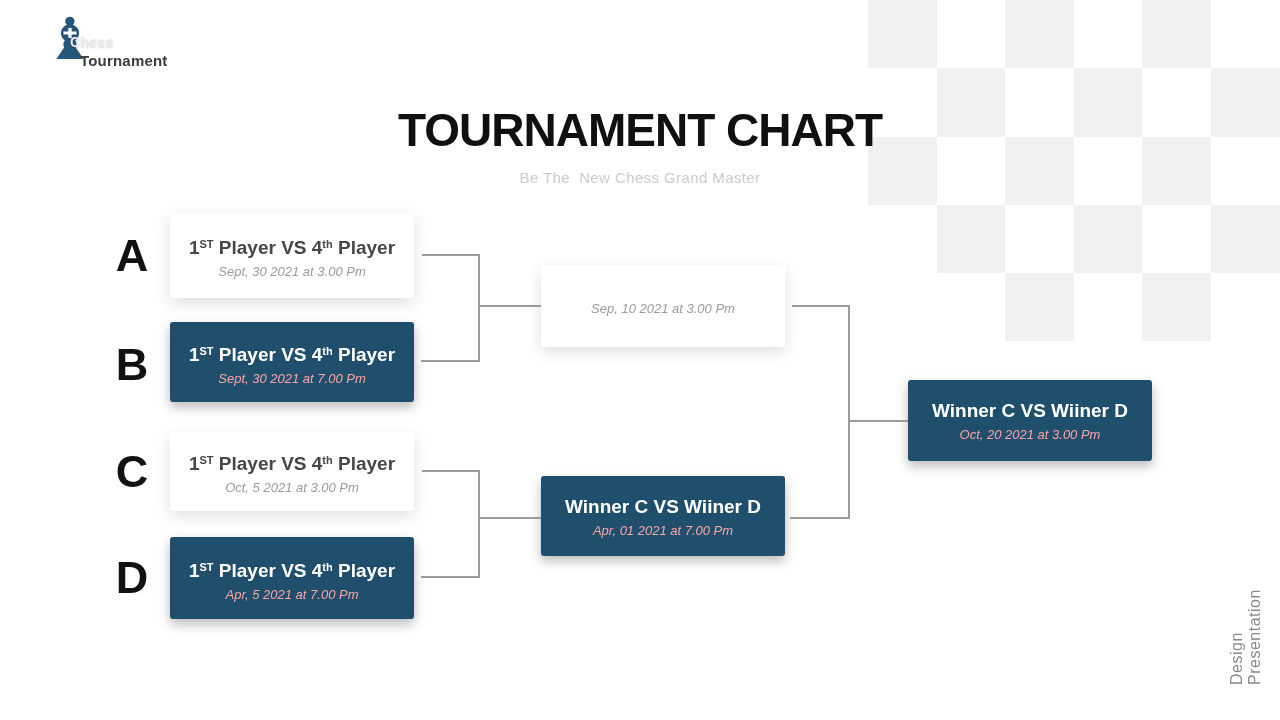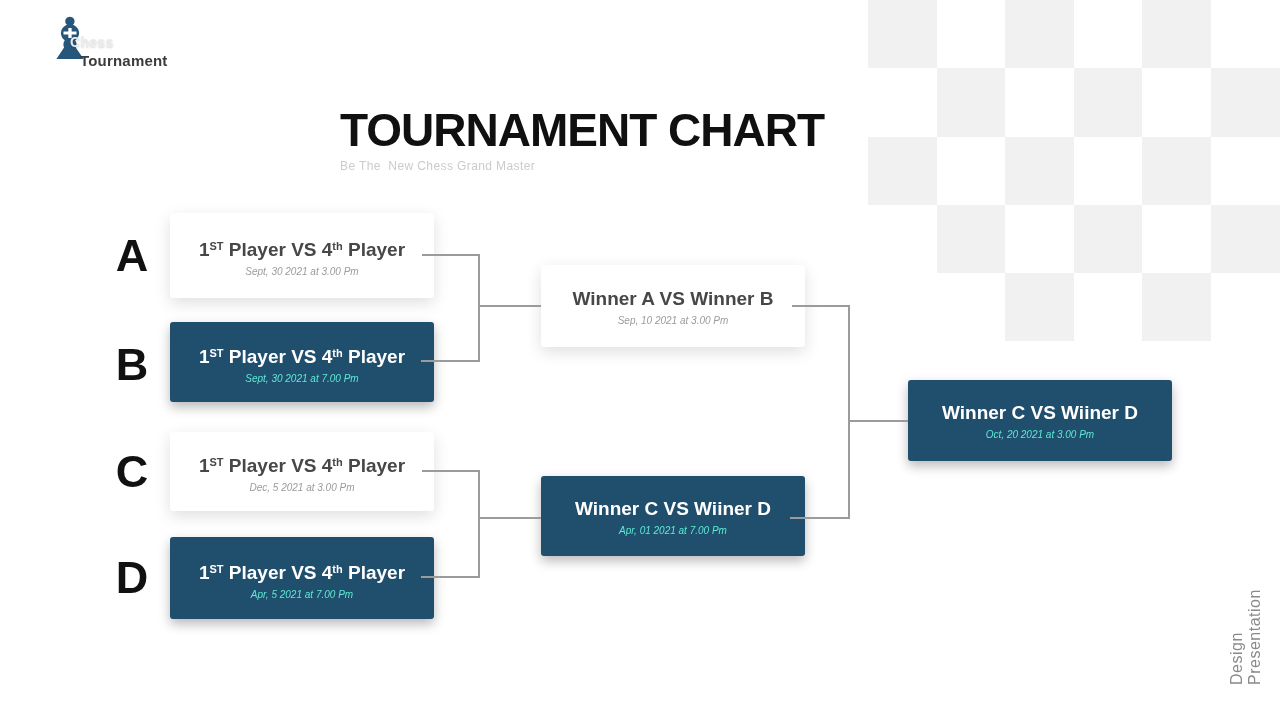--- a/index.html
+++ b/index.html
@@ -42,73 +42,73 @@
     letter-spacing: 0.3px;
   }
   .logo .tournament {
     position: absolute; left: 36px; top: 38px;
     font-size: 15px; font-weight: bold;
     color: #3B3B3B;
     letter-spacing: 0.2px;
   }
 
   
-  .heading { position: absolute; left: 340px; top: 0; width: 600px; text-align: left; }
+  .heading { position: absolute; left: 340px; top: 0; width: 600px; text-align: center; }
   .title {
     margin-top: 103px;
     font-size: 46px; font-weight: bold;
     letter-spacing: -1px;
     color: #101010;
   }
   .subtitle {
-    margin-top: 2px;
-    font-size: 12px;
+    margin-top: 12px;
+    font-size: 15px;
     color: #CBCBCB;
     letter-spacing: 0.4px;
     white-space: pre;
   }
 
   
   .bracket-letter {
     position: absolute;
     left: 104px; width: 56px;
     text-align: center;
     font-size: 45px; font-weight: bold;
     color: #111111;
   }
 
   
   .card {
     position: absolute;
-    width: 264px;
+    width: 244px;
     display: flex; flex-direction: column;
     align-items: center; justify-content: center;
     text-align: center;
     border-radius: 3px;
   }
   .card.light {
     background: #ffffff;
     box-shadow: 0 5px 16px rgba(0,0,0,0.13);
   }
   .card.dark {
     background: #204E6D;
     box-shadow: 0 5px 12px rgba(0,0,0,0.28);
   }
   .card .match-title {
     font-size: 19px; font-weight: bold;
     line-height: 24px;
   }
   .card.light .match-title { color: #474747; }
   .card.dark .match-title { color: #FFFFFF; }
   .card .match-date {
-    font-size: 10px; font-style: italic;
+    font-size: 13px; font-style: italic;
     margin-top: 4px;
   }
   .card.light .match-date { color: #9B9B9B; }
-  .card.dark .match-date { color: #5eead4; }
+  .card.dark .match-date { color: #fca5a5; }
   .sup {
     font-size: 11px;
     vertical-align: 6px;
     font-weight: bold;
   }
 
   
   .h-line, .v-line { position: absolute; background: #9B9B9B; }
   .h-line { height: 2px; }
   .v-line { width: 2px; }
@@ -168,30 +168,29 @@
     <div class="match-date">Sept, 30 2021 at 3.00 Pm</div>
   </div>
 
   <div class="card dark" style="left:170px; top:322px; height:80px;">
     <div class="match-title"><span>1</span><span class="sup">ST</span><span> Player VS 4</span><span class="sup">th</span><span> Player</span></div>
     <div class="match-date">Sept, 30 2021 at 7.00 Pm</div>
   </div>
 
   <div class="card light" style="left:170px; top:432px; height:79px;">
     <div class="match-title"><span>1</span><span class="sup">ST</span><span> Player VS 4</span><span class="sup">th</span><span> Player</span></div>
-    <div class="match-date">Dec, 5 2021 at 3.00 Pm</div>
+    <div class="match-date">Oct, 5 2021 at 3.00 Pm</div>
   </div>
 
   <div class="card dark" style="left:170px; top:537px; height:82px;">
     <div class="match-title"><span>1</span><span class="sup">ST</span><span> Player VS 4</span><span class="sup">th</span><span> Player</span></div>
     <div class="match-date">Apr, 5 2021 at 7.00 Pm</div>
   </div>
 
   <div class="card light" style="left:541px; top:265px; height:82px;">
-    <div class="match-title">Winner A VS Winner B</div>
     <div class="match-date">Sep, 10 2021 at 3.00 Pm</div>
   </div>
 
   <div class="card dark" style="left:541px; top:476px; height:80px;">
     <div class="match-title">Winner C VS Wiiner D</div>
     <div class="match-date">Apr, 01 2021 at 7.00 Pm</div>
   </div>
 
   <div class="card dark" style="left:908px; top:380px; height:81px;">
     <div class="match-title">Winner C VS Wiiner D</div>

